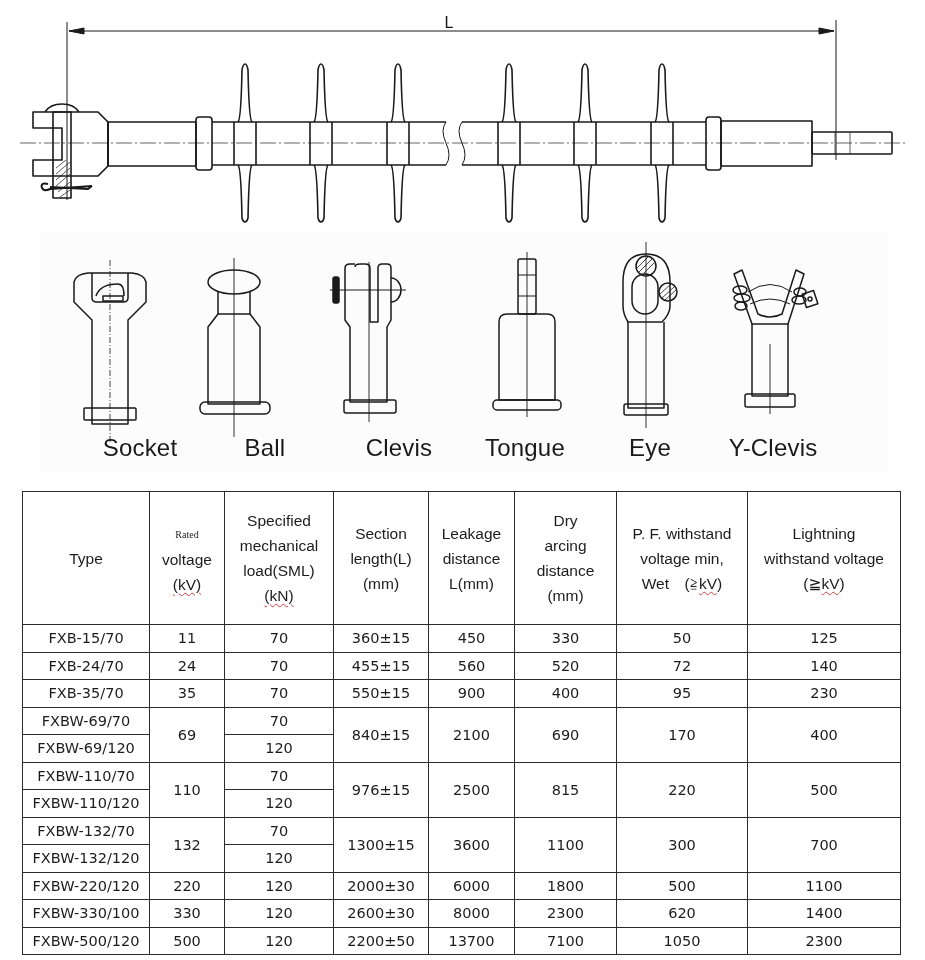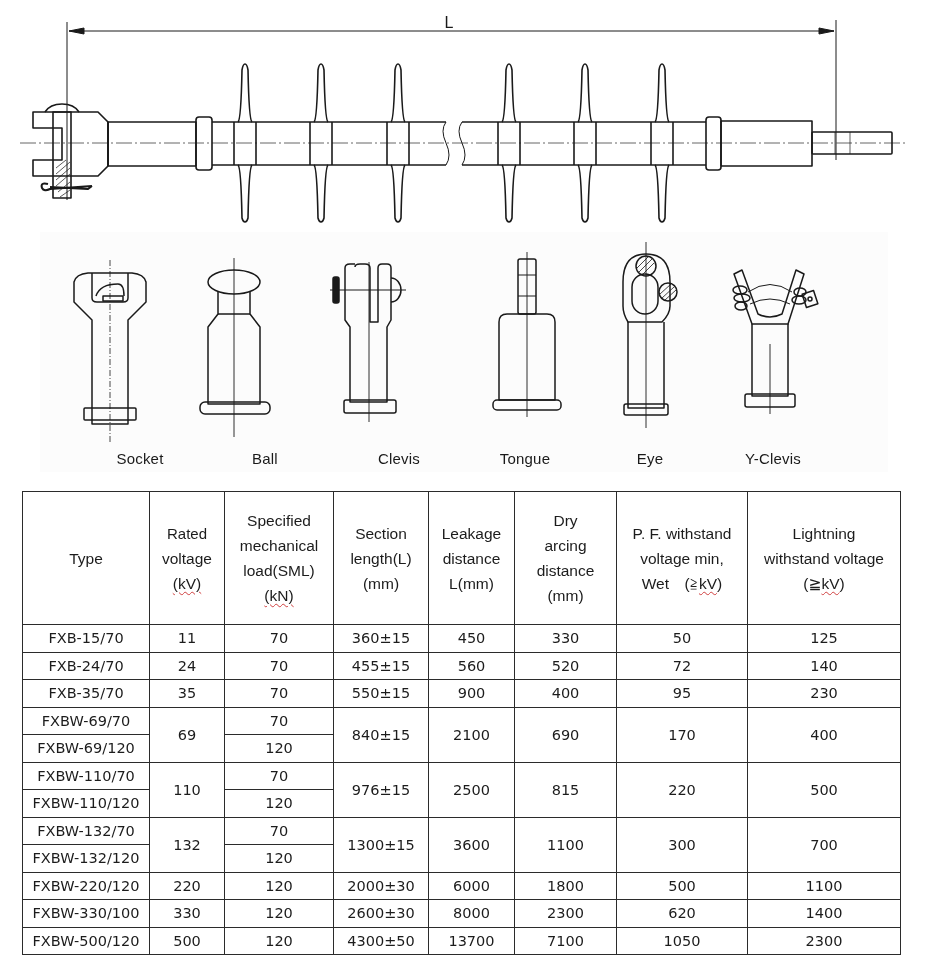--- a/index.html
+++ b/index.html
@@ -2,33 +2,33 @@
 <html><head>
 <meta charset="utf-8">
 <style>
   * { box-sizing: border-box; margin: 0; padding: 0; }
   html, body { width: 925px; height: 960px; background: #ffffff; overflow: hidden; }
   body { position: relative; font-family: "Liberation Sans", sans-serif; color: #1a1a1a; }
 
   #insulator-drawing { position: absolute; left: 0; top: 0; width: 925px; height: 232px; }
   #fittings-panel { position: absolute; left: 40px; top: 232px; width: 848px; height: 240px; background: #fcfcfc; }
   #fittings-svg { position: absolute; left: 0; top: 0; width: 848px; height: 240px; }
-  .fit-label { position: absolute; top: 218px; font-size: 15px; color: #1a1a1a; transform: translateX(-50%); white-space: nowrap; letter-spacing: 0.2px; }
+  .fit-label { position: absolute; top: 202px; font-size: 24px; color: #1a1a1a; transform: translateX(-50%); white-space: nowrap; letter-spacing: 0.2px; }
 
   #spec-table {
     position: absolute; left: 22px; top: 491px;
     border-collapse: collapse; table-layout: fixed;
     font-size: 14px;
   }
   #spec-table td, #spec-table th {
     border: 1.3px solid #2b2b2b; text-align: center; vertical-align: middle;
     font-weight: normal; color: #1c1c1c;
   }
   #spec-table th { font-size: 15.5px; line-height: 25px; padding: 0 2px; }
-  #spec-table th .mono { font-family: Liberation Sans, sans-serif; font-size: 15px; }
+  #spec-table th .mono { font-family: Liberation Serif, serif; font-size: 10px; }
   #spec-table td { height: 27.5px; font-size: 14.5px; font-family: "DejaVu Sans", sans-serif; }
   #spec-table thead tr { height: 133px; }
   .squig { text-decoration: underline wavy #d04040; text-decoration-thickness: 1px; text-underline-offset: 2px; }
 </style>
 </head>
 <body>
 
 <svg id="insulator-drawing" viewBox="0 0 925 232" xmlns="http://www.w3.org/2000/svg">
   <g fill="none" stroke="#1a1a1a" stroke-width="1.6" stroke-linejoin="round">
 
@@ -331,20 +331,20 @@
       <td>2600±30</td>
       <td>8000</td>
       <td>2300</td>
       <td>620</td>
       <td>1400</td>
     </tr>
     <tr>
       <td>FXBW-500/120</td>
       <td>500</td>
       <td>120</td>
-      <td>4300±50</td>
+      <td>2200±50</td>
       <td>13700</td>
       <td>7100</td>
       <td>1050</td>
       <td>2300</td>
     </tr>
   </tbody>
 </table>
 
 </body></html>

